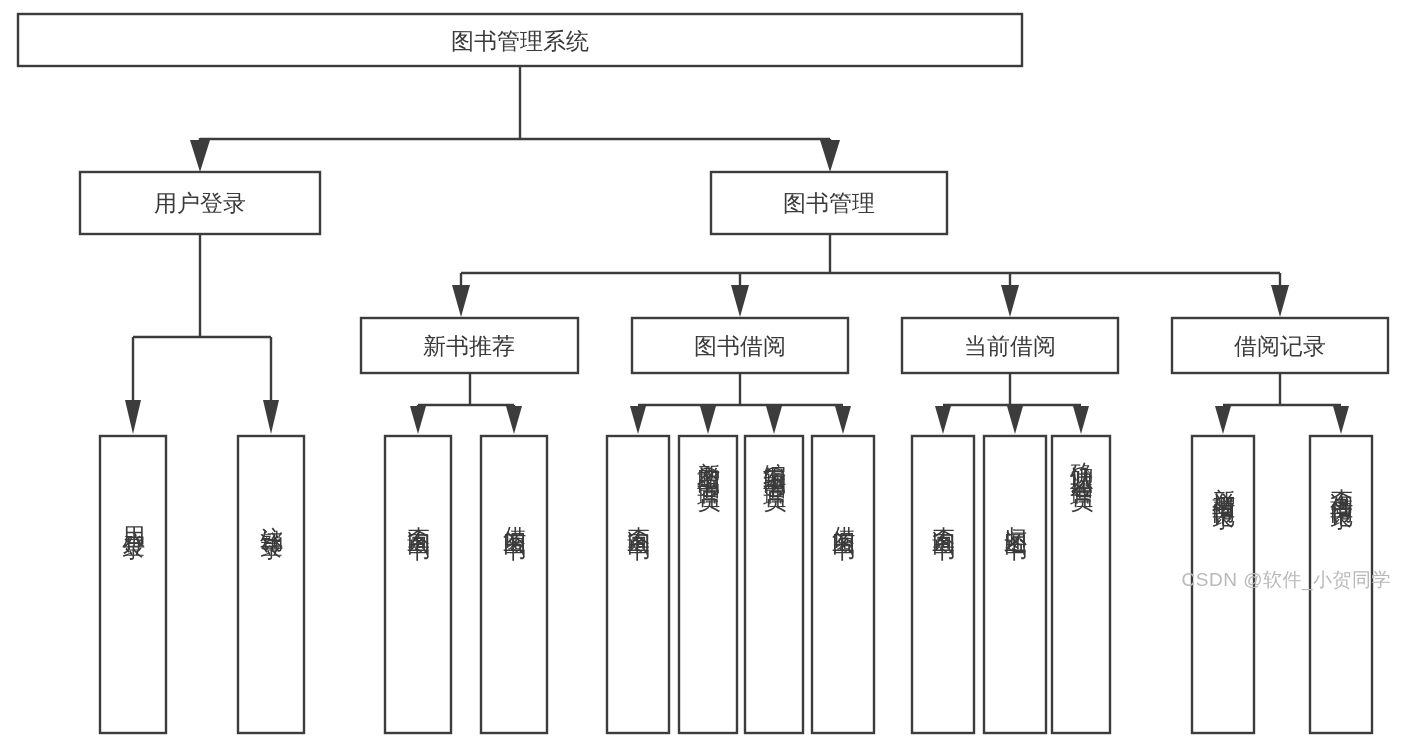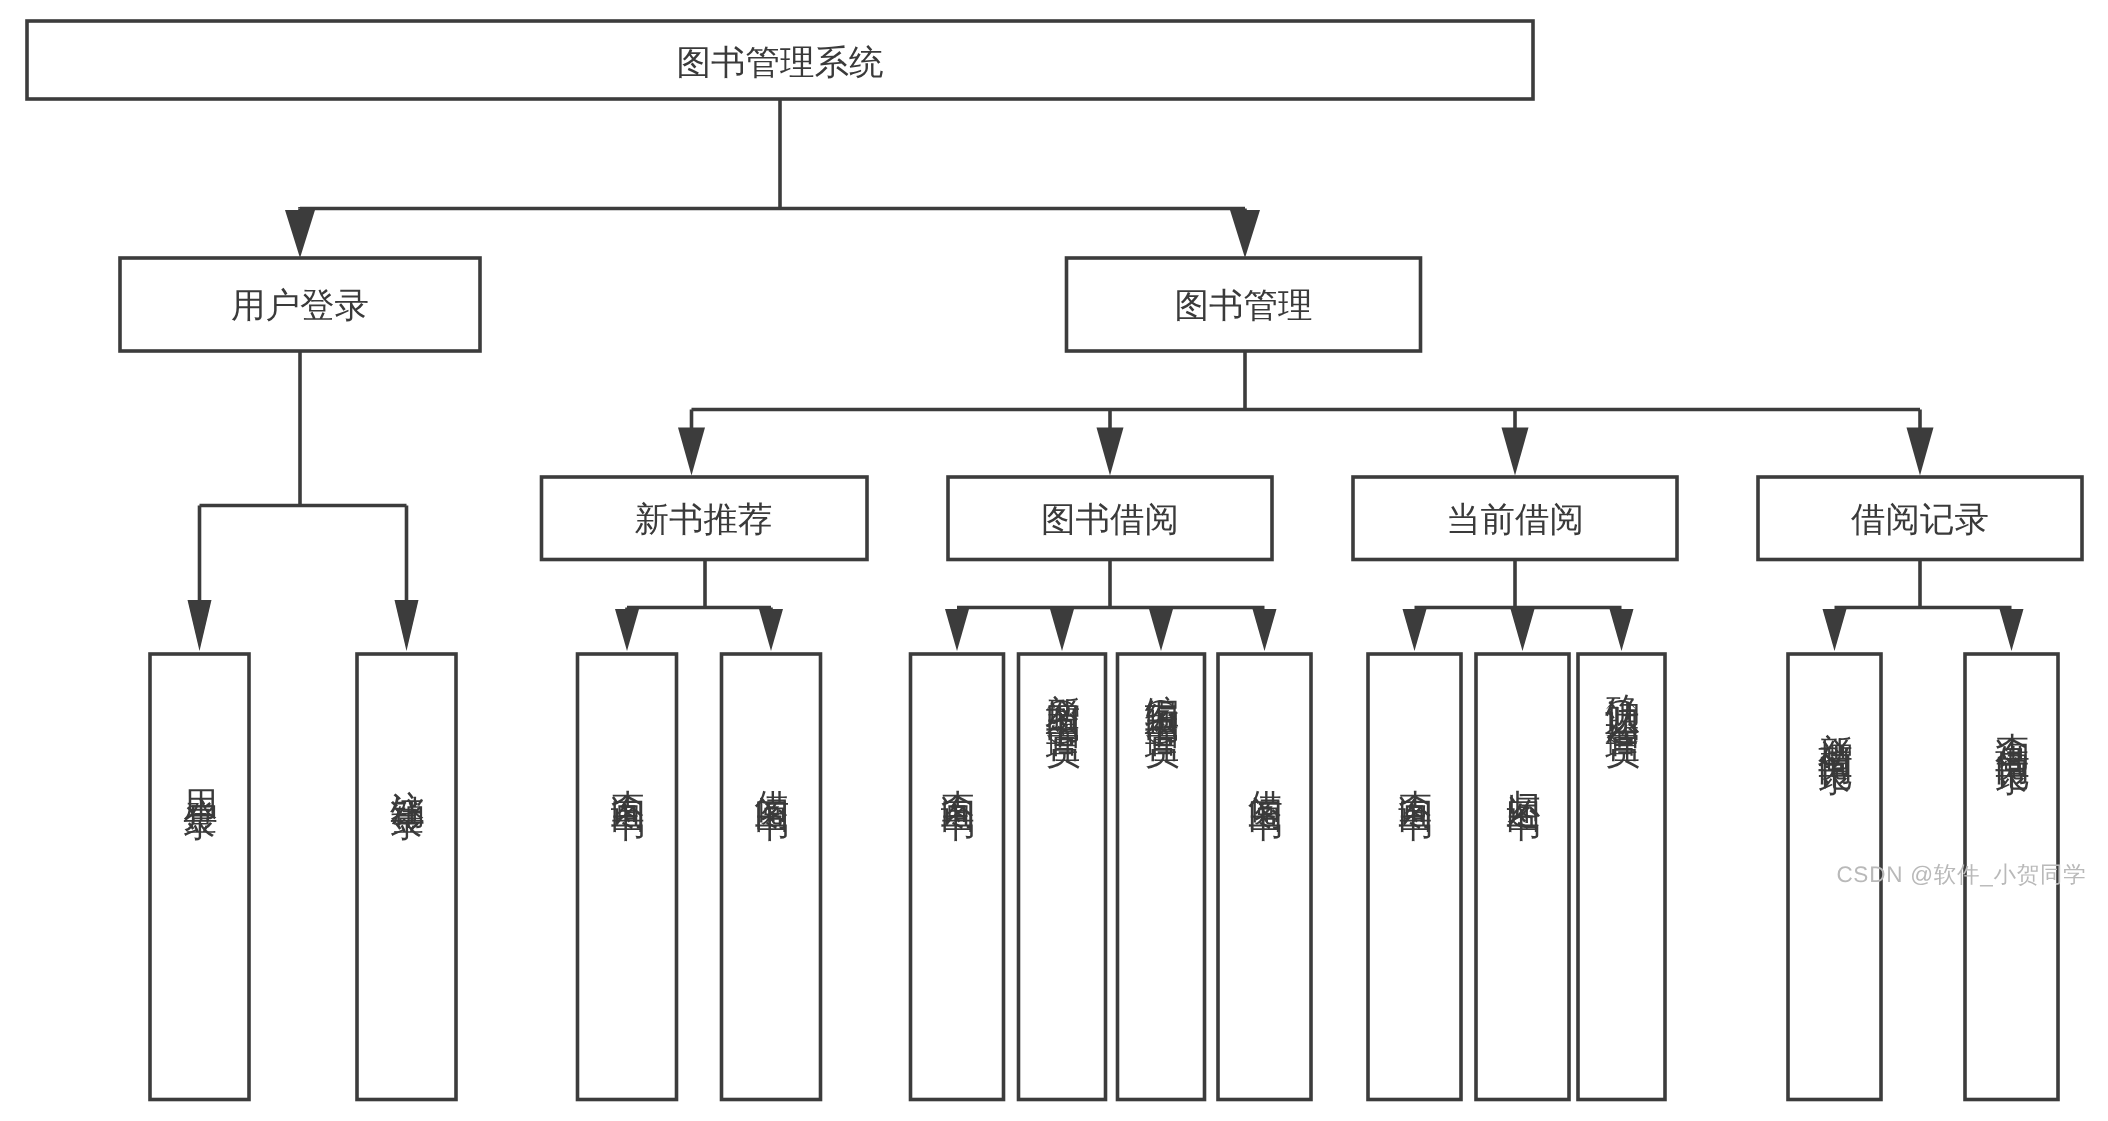--- a/index.html
+++ b/index.html
@@ -61,21 +61,21 @@
     color: #3a3a3a;
     letter-spacing: 4px;
     white-space: nowrap;
     pointer-events: none;
   }
   .watermark {
     position: absolute;
     right: 14px;
     bottom: 6px;
     font-family: "Liberation Sans", "DejaVu Sans", sans-serif;
-    font-size: 15px;
+    font-size: 19px;
     color: #b9b9b9;
     white-space: nowrap;
     letter-spacing: 0.5px;
   }
 </style>
 </head>
 <body>
 
 <div id="diagram-root">
 

